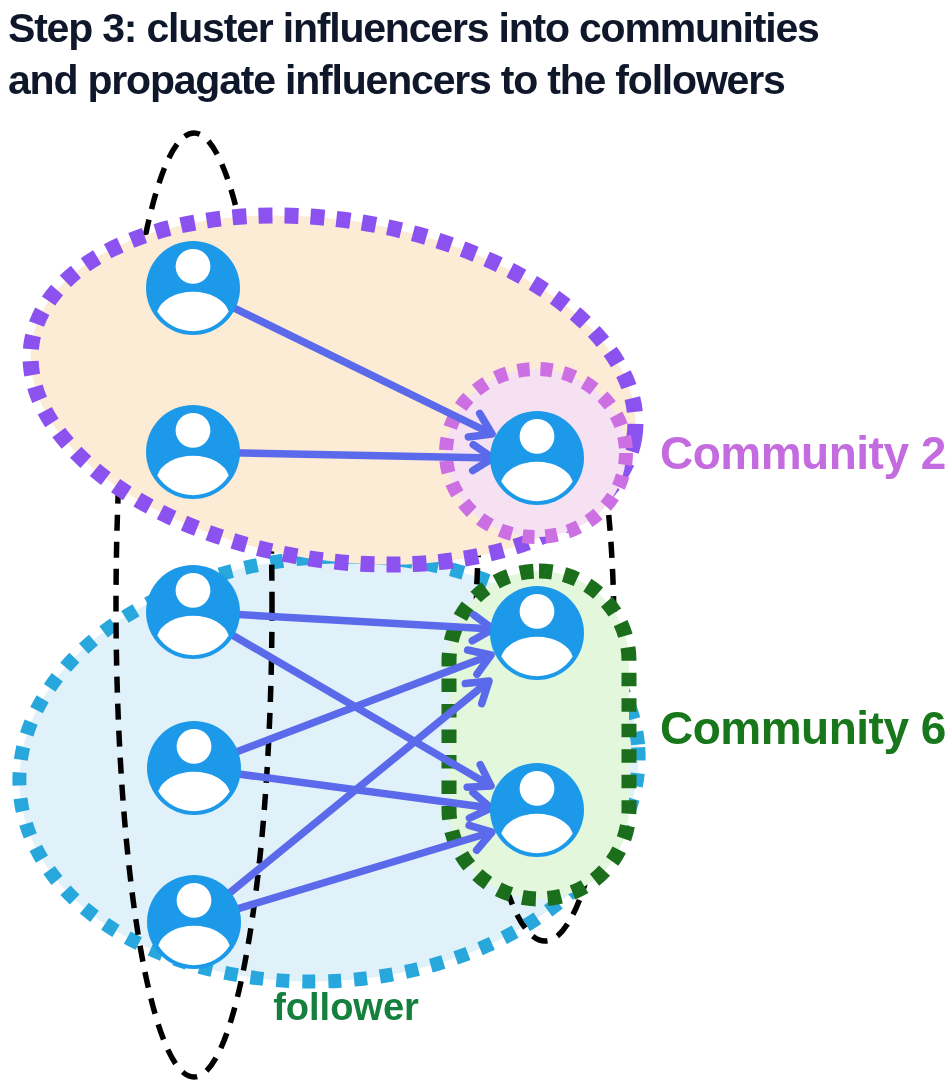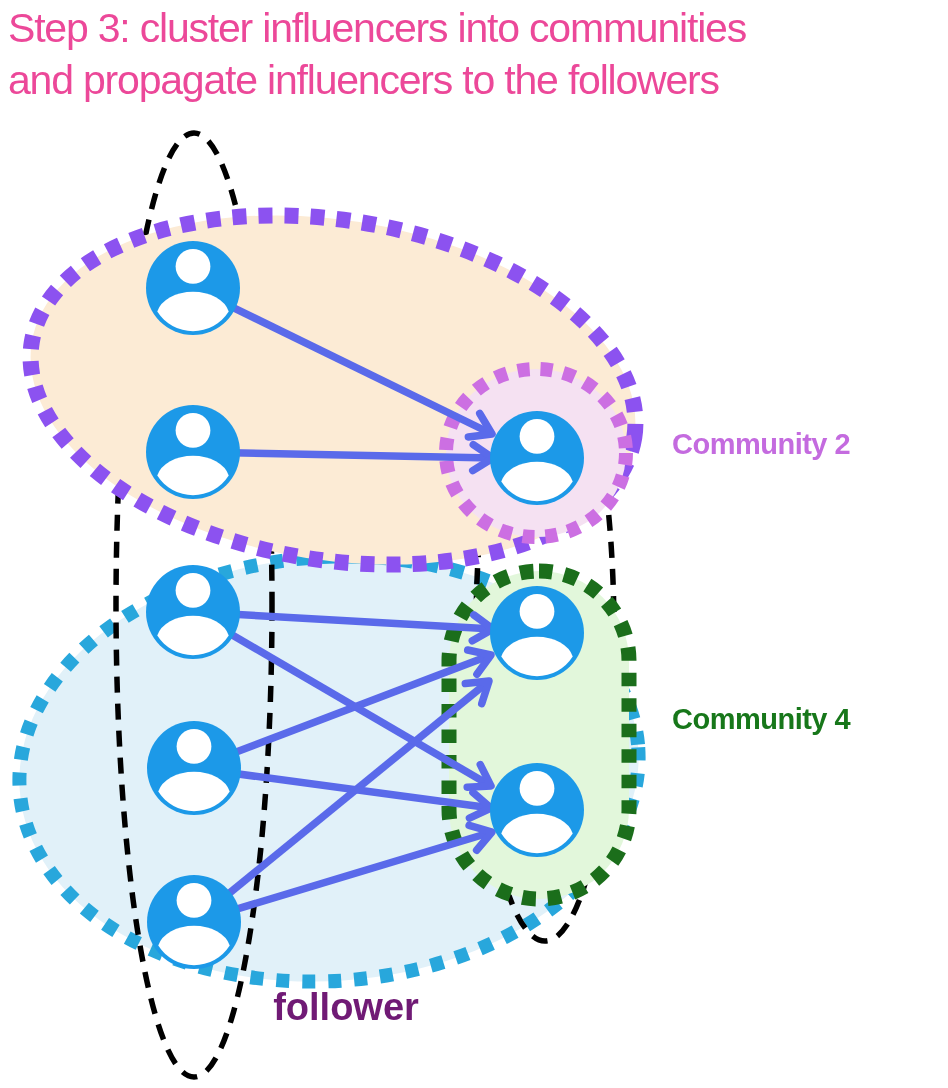--- a/index.html
+++ b/index.html
@@ -1,25 +1,25 @@
 <!DOCTYPE html>
 <html><head>
 <meta charset="utf-8">
 <style>
   html,body{margin:0;padding:0;background:#fff;}
   .stage{position:relative;width:948px;height:1088px;background:#fff;overflow:hidden;
          font-family:"Liberation Sans","DejaVu Sans",sans-serif;}
   .title{position:absolute;left:8px;top:2px;width:940px;
-         font-size:41px;font-weight:400;letter-spacing:-1.2px;line-height:1.27;color:#ec4899;}
+         font-size:41px;font-weight:700;letter-spacing:-1.2px;line-height:1.27;color:#0f172a;}
   .diagram-svg{position:absolute;left:0;top:0;}
-  .side-label{position:absolute;font-size:29px;font-weight:700;letter-spacing:-0.5px;line-height:1;white-space:nowrap;margin-left:12px;}
+  .side-label{position:absolute;font-size:46px;font-weight:700;letter-spacing:-0.5px;line-height:1;white-space:nowrap;}
   .label-c2{left:660px;top:430px;}
   .label-c1{left:660px;top:705px;}
   .label-edges{position:absolute;left:236px;top:984px;width:220px;text-align:center;
-         font-size:38px;font-weight:700;line-height:1.25;color:#701a75;}
+         font-size:38px;font-weight:700;line-height:1.25;color:#15803d;}
 </style>
 </head>
 <body>
 
 <div class="stage">
 
   <div class="title">
     <div>Step 3: cluster influencers into communities</div>
     <div>and propagate influencers to the followers</div>
   </div>
@@ -63,19 +63,19 @@
         <use href="#user-icon" x="146" y="565" width="94" height="94"></use>
         <use href="#user-icon" x="147" y="721" width="94" height="94"></use>
         <use href="#user-icon" x="147" y="875" width="94" height="94"></use>
         <use href="#user-icon" x="490" y="411" width="94" height="94"></use>
         <use href="#user-icon" x="490" y="586" width="94" height="94"></use>
         <use href="#user-icon" x="490" y="763" width="94" height="94"></use>
       </g>
   </svg>
 
   <div class="side-label label-c2" style="color: rgb(196, 107, 223);">Community 2</div>
-  <div class="side-label label-c1" style="color: rgb(23, 119, 26);">Community 4</div>
+  <div class="side-label label-c1" style="color: rgb(23, 119, 26);">Community 6</div>
 
   <div class="label-edges">
     <div>follower</div>
   </div>
 
 </div>
 
 </body></html>

